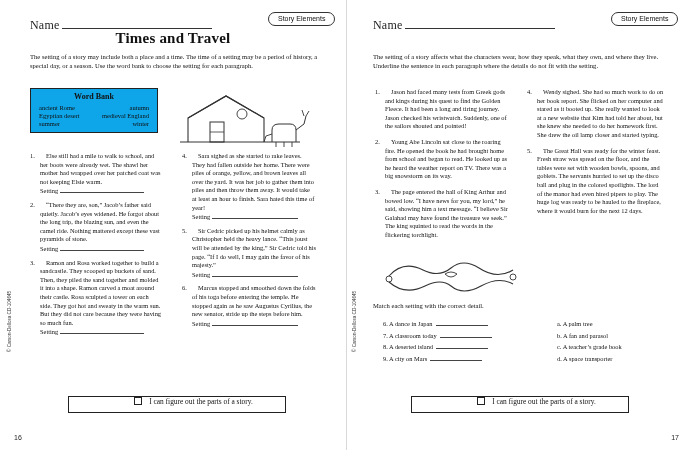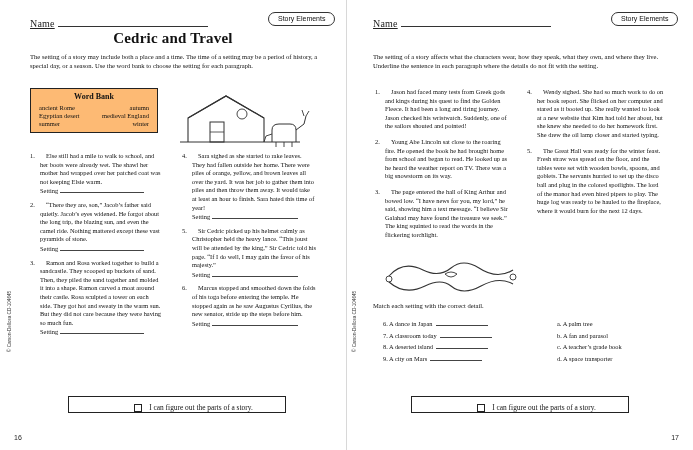--- a/index.html
+++ b/index.html
@@ -29,24 +29,23 @@
     position: absolute;
     left: 346px; top: 0;
     width: 1px; height: 450px;
     background: #d8d8d8;
   }
 
   
   .nameline {
     position: absolute;
     top: 18px;
-    font-size: 10px;
+    font-size: 12px;
     color: #222;
     letter-spacing: .2px;
-    text-decoration: underline;
   }
   .nameline .rule {
     display: inline-block;
     width: 150px;
     border-bottom: 1px solid #333;
     margin-left: 3px;
     height: 7px;
   }
 
   
@@ -80,21 +79,21 @@
     font-size: 6.6px;
     line-height: 9.2px;
     text-align: left;
     color: #111;
   }
 
   
   .wordbank {
     position: absolute;
     border: 1px solid #222;
-    background: #fdba74;
+    background: #0ea5e9;
     padding: 3px 6px 5px 6px;
   }
   .wordbank .wb-title {
     text-align: center;
     font-weight: bold;
     font-size: 8px;
     margin-bottom: 2px;
   }
   .wordbank table {
     border-collapse: collapse;
@@ -173,21 +172,21 @@
     height: 6px;
     margin-left: 3px;
   }
 
   
   .bottombox {
     position: absolute;
     border: 1px solid #222;
     background: #fff;
     display: flex;
-    align-items: flex-end;
+    align-items: flex-start;
     justify-content: center;
     gap: 7px;
     font-size: 7.4px;
     font-family: "Liberation Serif", serif;
     padding-left: 33px;
   }
   .bottombox .chk {
     width: 8px; height: 8px;
     border: 1px solid #222;
     background: #fff;
@@ -227,21 +226,21 @@
   <div class="spine"></div>
 
   <div class="sheet left">
 
     <div class="nameline" style="left:30px;">
       <span>Name</span><span class="rule"></span>
     </div>
 
     <div class="pill" style="left:268px;">Story Elements</div>
 
-    <div class="title">Cedric and Travel</div>
+    <div class="title">Times and Travel</div>
 
     <div class="intro" style="left:30px; top:52px; width:288px;">The setting of a story may include both a place and a time. The time of a setting may be a period of history, a special day, or a season. Use the word bank to choose the setting for each paragraph.</div>
 
     <div class="wordbank" style="left:30px; top:88px; width:128px;">
       <div class="wb-title">Word Bank</div>
       <table>
         <tbody>
             <tr>
           <td>ancient Rome</td>
           <td class="r">autumn</td>

